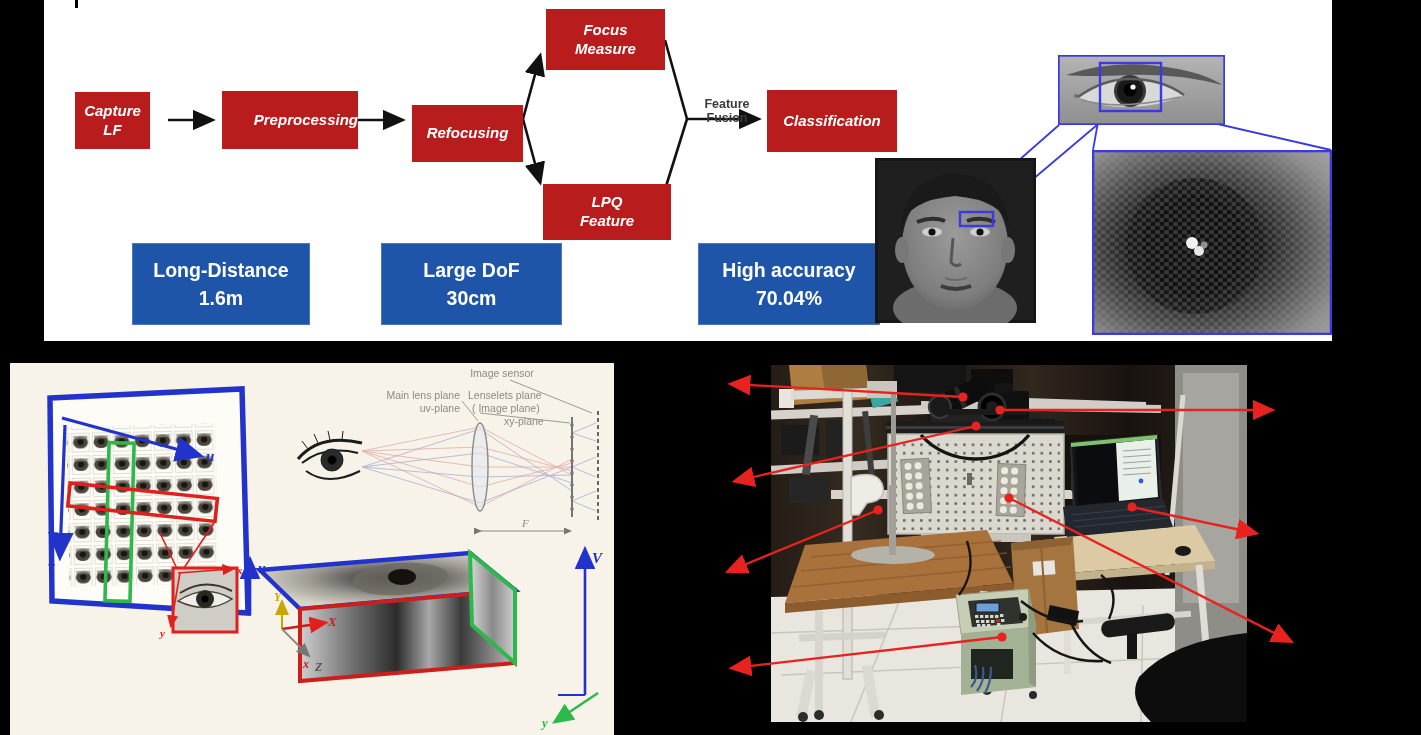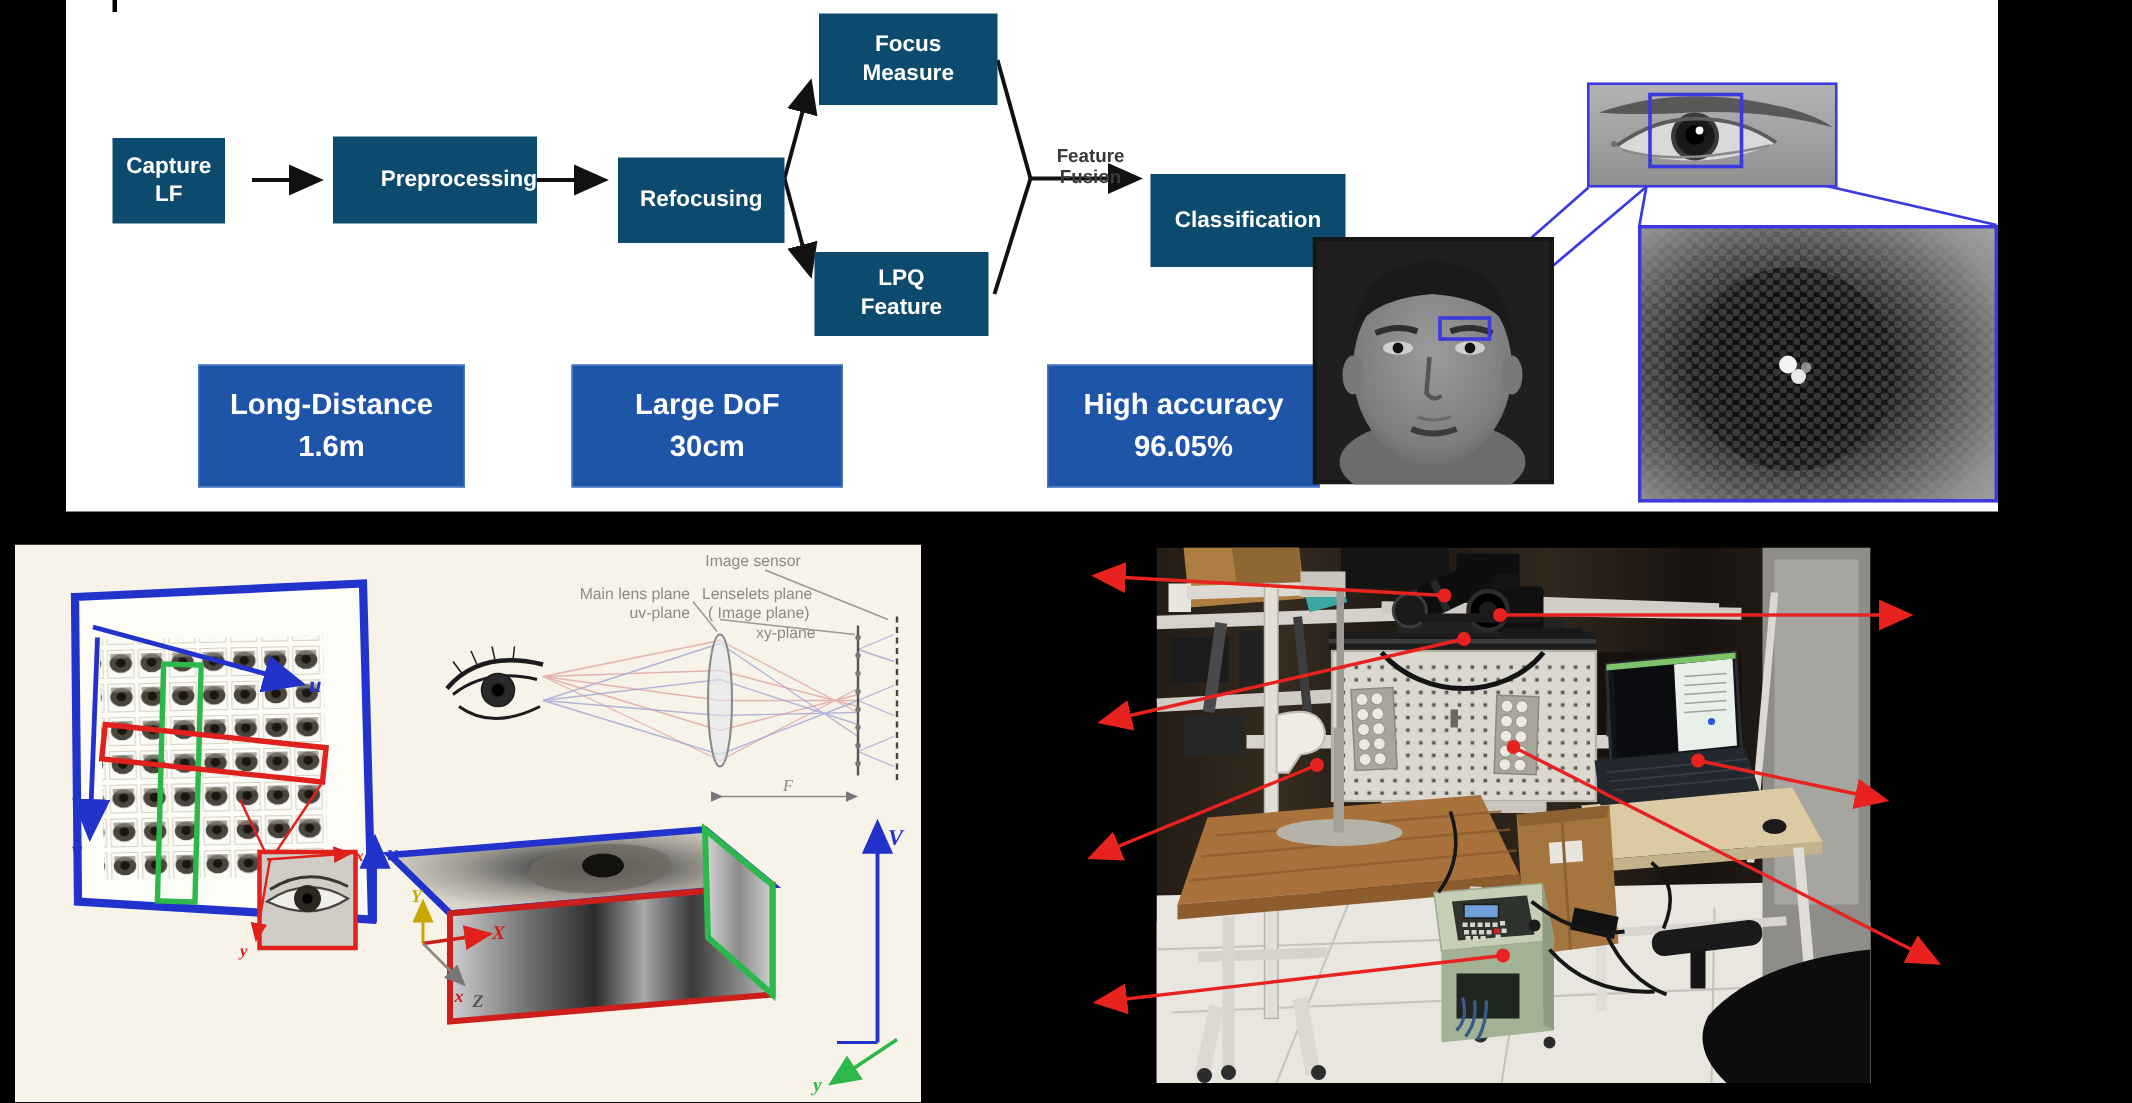--- a/index.html
+++ b/index.html
@@ -1,22 +1,22 @@
 <!DOCTYPE html>
 <html><head>
 <meta charset="utf-8">
 <style>
   html,body{margin:0;padding:0;background:#000;}
   #canvas{position:relative;width:1421px;height:735px;background:#000;overflow:hidden;
           font-family:"Liberation Sans",sans-serif;}
   .abs{position:absolute;}
   #top-panel{left:44px;top:0;width:1288px;height:341px;background:#ffffff;}
-  .gbox{position:absolute;background:#0c4a6e;color:#fff;display:flex;flex-direction:column;
+  .gbox{position:absolute;background:#b91c1c;color:#fff;display:flex;flex-direction:column;
         align-items:center;justify-content:center;text-align:center;font-weight:bold;
-        font-size:15px;line-height:1.25;}
+        font-size:15px;line-height:1.25;font-style:italic;}
   .bbox{position:absolute;background:#1F55A8;color:#fff;display:flex;flex-direction:column;
         align-items:center;justify-content:center;text-align:center;font-weight:bold;
         font-size:19.5px;line-height:1.45;border:1px solid #4a79c2;}
   .fusion{position:absolute;color:#3a3a3a;font-weight:bold;font-size:12.5px;line-height:1.15;
         text-align:center;}
   svg{display:block;}
   text{font-family:"Liberation Sans",sans-serif;}
   .serifit{font-family:"Liberation Serif",serif;font-style:italic;}
 </style>
 </head>
@@ -59,44 +59,44 @@
     <div class="gbox" style="left:178px;top:91px;width:136px;height:58px;align-items:flex-end;">
       <span>Preprocessing</span>
     </div>
     <div class="gbox" style="left:368px;top:105px;width:111px;height:57px;">
       <span>Refocusing</span>
     </div>
     <div class="gbox" style="left:502px;top:9px;width:119px;height:61px;">
       <span>Focus</span>
       <span>Measure</span>
     </div>
-    <div class="gbox" style="left:499px;top:168px;width:116px;height:56px;text-align:right;">
+    <div class="gbox" style="left:499px;top:184px;width:128px;height:56px;text-align:right;">
       <span>LPQ</span>
       <span>Feature</span>
     </div>
-    <div class="gbox" style="left:723px;top:90px;width:130px;height:62px;margin-top:26px;">
+    <div class="gbox" style="left:723px;top:90px;width:130px;height:62px;">
       <span>Classification</span>
     </div>
 
     <div class="fusion" style="left:646px;top:97px;width:74px;">
       <div>Feature</div>
       <div>Fusion</div>
     </div>
 
     <div class="bbox" style="left:88px;top:243px;width:176px;height:80px;">
       <span>Long-Distance</span>
       <span>1.6m</span>
     </div>
     <div class="bbox" style="left:337px;top:243px;width:179px;height:80px;text-align:right;">
       <span>Large DoF</span>
       <span>30cm</span>
     </div>
     <div class="bbox" style="left:654px;top:243px;width:180px;height:80px;">
       <span>High accuracy</span>
-      <span>96.05%</span>
+      <span>70.04%</span>
     </div>
 
     <svg class="abs" style="left:831px;top:158px;" width="161" height="165" viewBox="0 0 161 165">
       <defs>
         <radialGradient id="skin" cx="50%" cy="42%" r="70%">
           <stop offset="0%" stop-color="#9b9b9b"></stop>
             <stop offset="70%" stop-color="#7d7d7d"></stop>
           <stop offset="100%" stop-color="#5d5d5d"></stop>
         </radialGradient>
       </defs>

